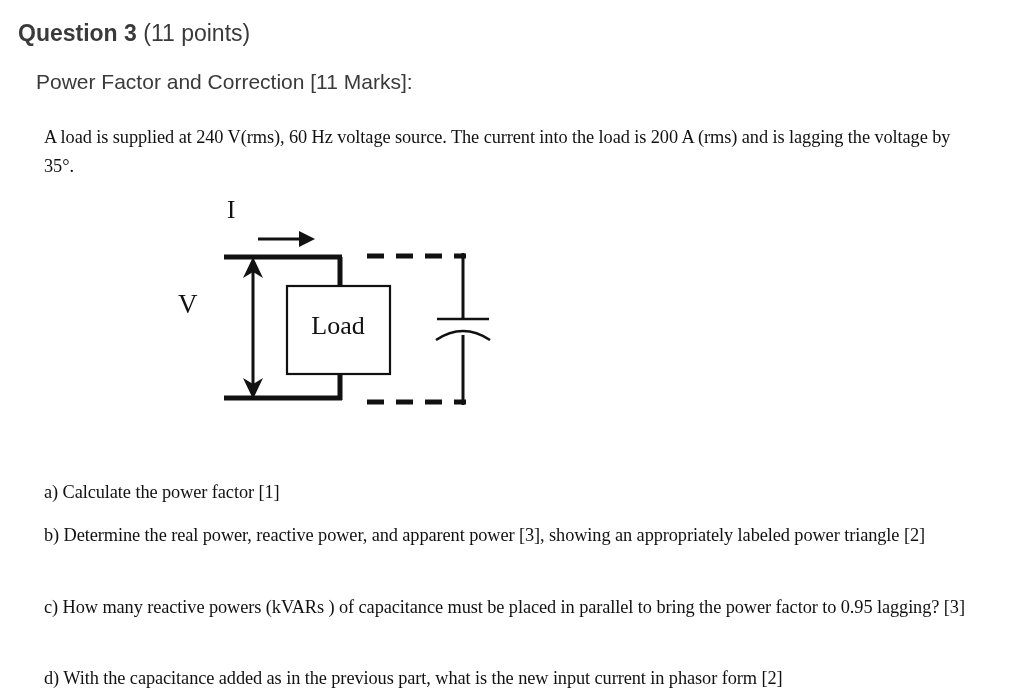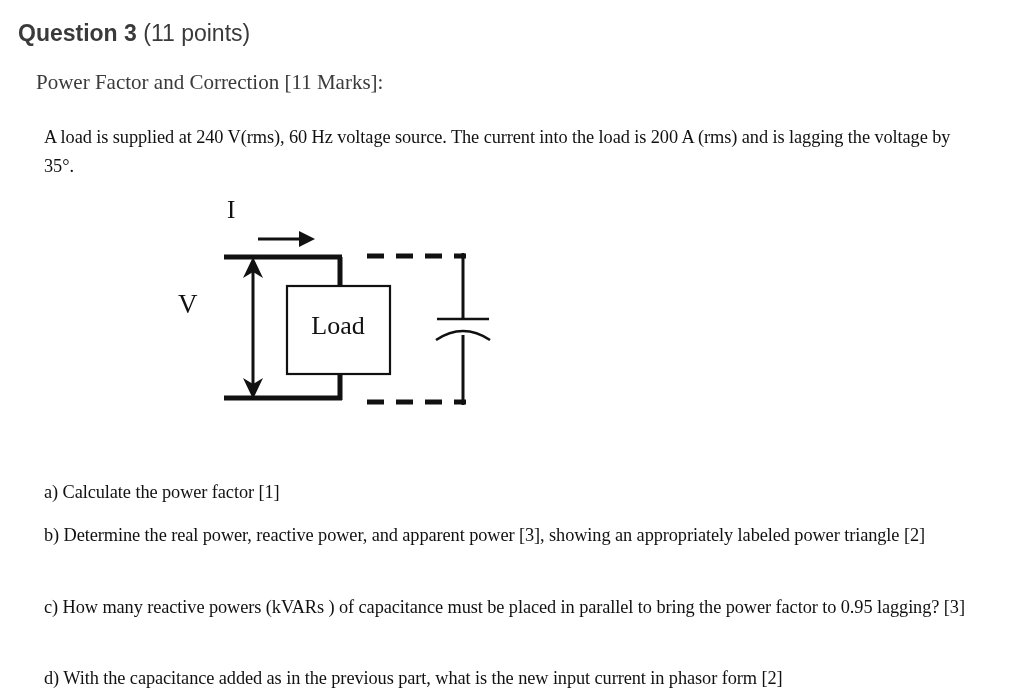--- a/index.html
+++ b/index.html
@@ -33,21 +33,21 @@
     font-weight: bold;
   }
   #question-heading .qpoints {
     font-weight: normal;
   }
 
   #section-subtitle {
     position: absolute;
     left: 36px;
     top: 70px;
-    font-family: Liberation Serif, serif;
+    font-family: Liberation Sans, sans-serif;
     font-size: 21px;
     color: #3a3a3a;
     white-space: nowrap;
   }
 
   
   .body-par {
     position: absolute;
     font-family: "Liberation Serif", "DejaVu Serif", serif;
     font-size: 19.5px;

